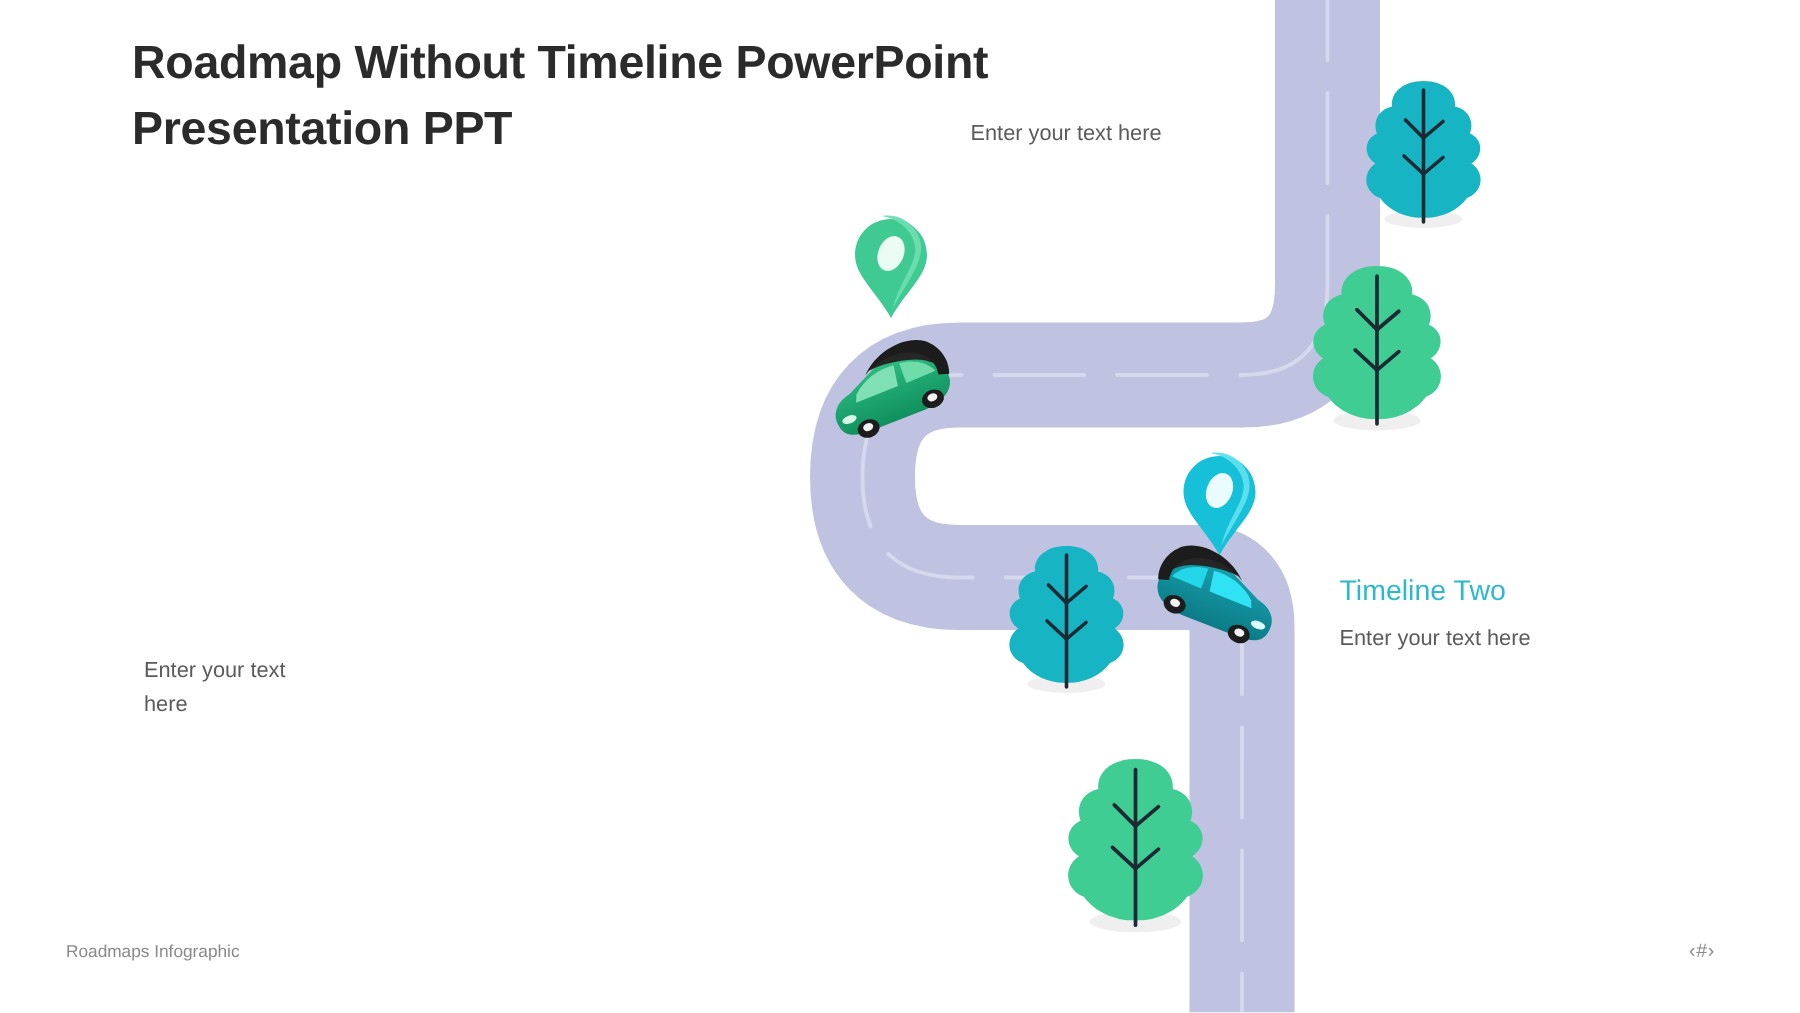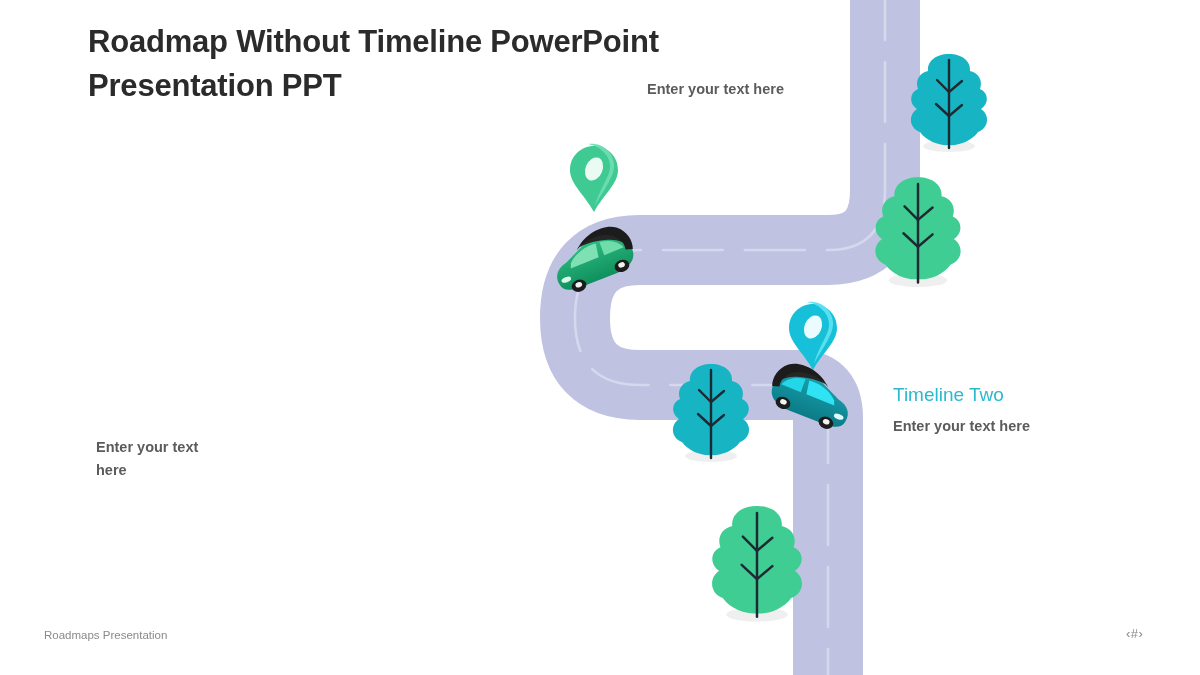--- a/index.html
+++ b/index.html
@@ -42,21 +42,21 @@
   .content-heading {
     font-family: "Liberation Sans", sans-serif;
     font-size: 19px;
     font-weight: normal;
     line-height: 24px;
     margin: 0 0 8px 0;
   }
   .content-body {
     font-family: "Liberation Sans", sans-serif;
     font-size: 14.5px;
-    font-weight: bold;
+    font-weight: normal;
     line-height: 23px;
     color: #5b5b5b;
     margin: 0;
   }
 
   #content-one-block {
     left: 647px;
     top: 78px;
     width: 250px;
   }
@@ -346,17 +346,17 @@
 
   <div class="content-block" id="content-two-block">
     <p class="content-heading">Timeline Two</p>
     <p class="content-body">Enter your text here</p>
   </div>
 
   <div class="content-block" id="content-three-block">
     <p class="content-body">Enter your text here</p>
   </div>
 
-  <div id="footer-label">Roadmaps Presentation</div>
+  <div id="footer-label">Roadmaps Infographic</div>
 
   <div id="slide-number">‹#›</div>
 
 </div>
 
 </body></html>

